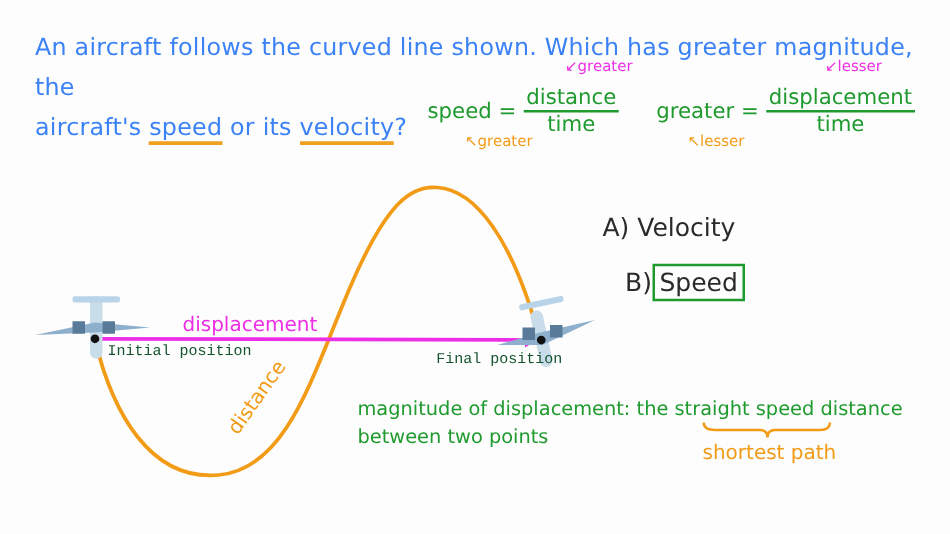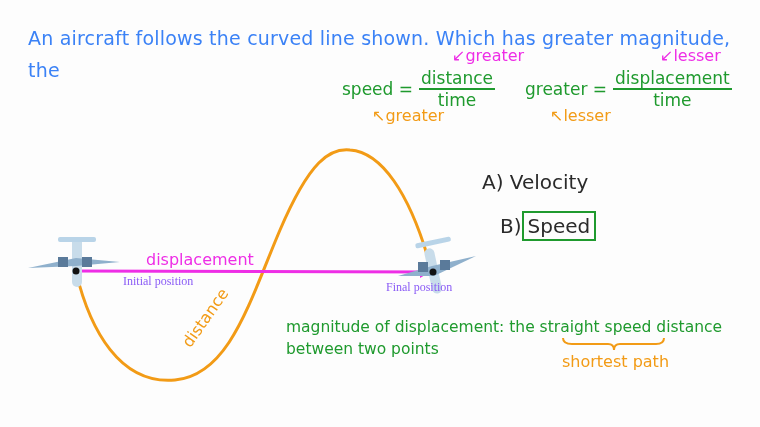--- a/index.html
+++ b/index.html
@@ -9,31 +9,34 @@
   .hand { font-family: "DejaVu Sans", sans-serif; }
   .q { left:28px; top:22px; font-size:19px; color:#3b82f6; line-height:32px; letter-spacing:0.2px; }
   .ul { border-bottom:3px solid #f0a020; }
   .green { color:#1f9a2e; }
   .pink { color:#ee2ee6; }
   .orange { color:#f29b16; }
   .frac { display:inline-flex; flex-direction:column; align-items:center; vertical-align:middle; }
   .frac .num { border-bottom:2px solid #1f9a2e; padding:0 2px; line-height:20px; }
   .frac .den { line-height:20px; }
   .formula { font-size:17px; display:flex; align-items:center; gap:6px; }
-  .ann { font-size:16px; }
+  .ann { font-size:12px; }
   .opt { font-size:20px; color:#2a2a2a; }
   .boxed { border:2px solid #1f9a2e; padding:1px 4px; }
-  .label-serif { font-family:Liberation Serif, serif; font-size:12px; color:#8b5cf6;margin-left:37px; }
+  .label-serif { font-family:Liberation Mono, monospace; font-size:12px; color:#14532d; }
   .def { font-size:15.5px; line-height:22px; }
 </style>
 </head>
 <body>
 
 <div class="abs q hand">
   <div>An aircraft follows the curved line shown. Which has greater magnitude, the</div>
+  <div>
+    <span>aircraft's </span><span class="ul">speed</span><span> or its </span><span class="ul">velocity</span><span>?</span>
+  </div>
 </div>
 
 <div class="abs pink ann" style="left:452px; top:46px;">
   <span>↙</span><span>greater</span>
 </div>
 <div class="abs formula green" style="left:342px; top:68px;">
   <span>speed =</span>
   <span class="frac">
     <span class="num">distance</span>
     <span class="den">time</span>

